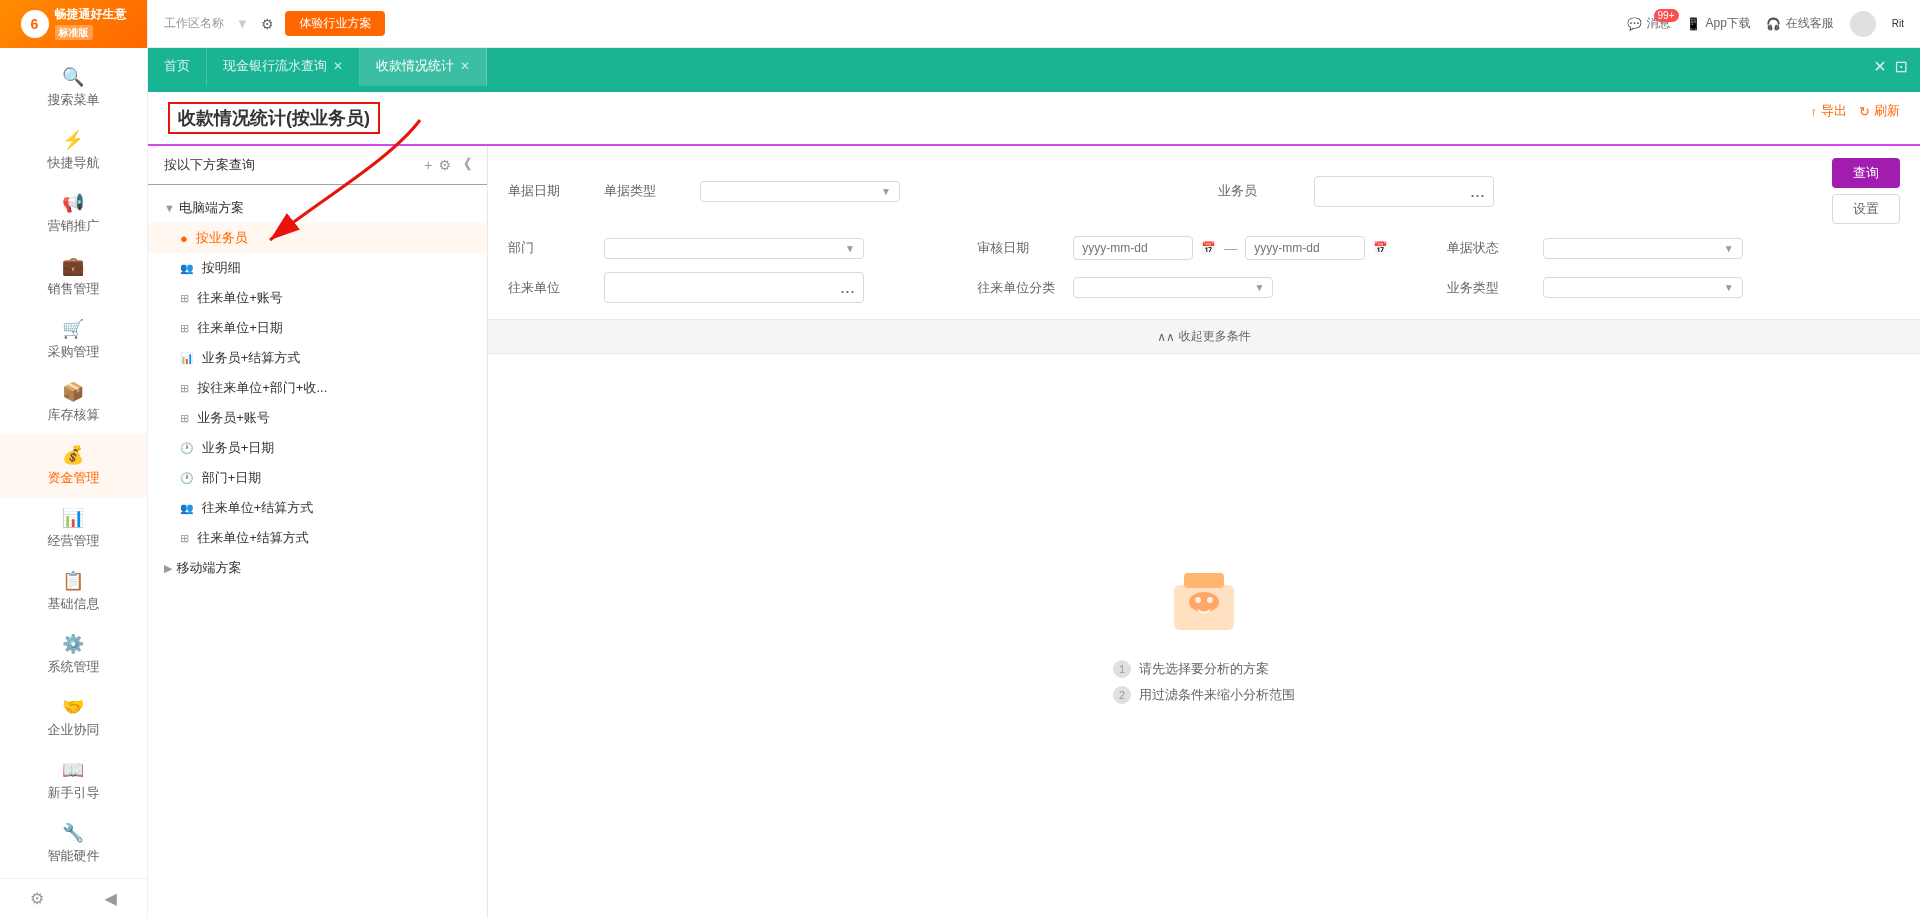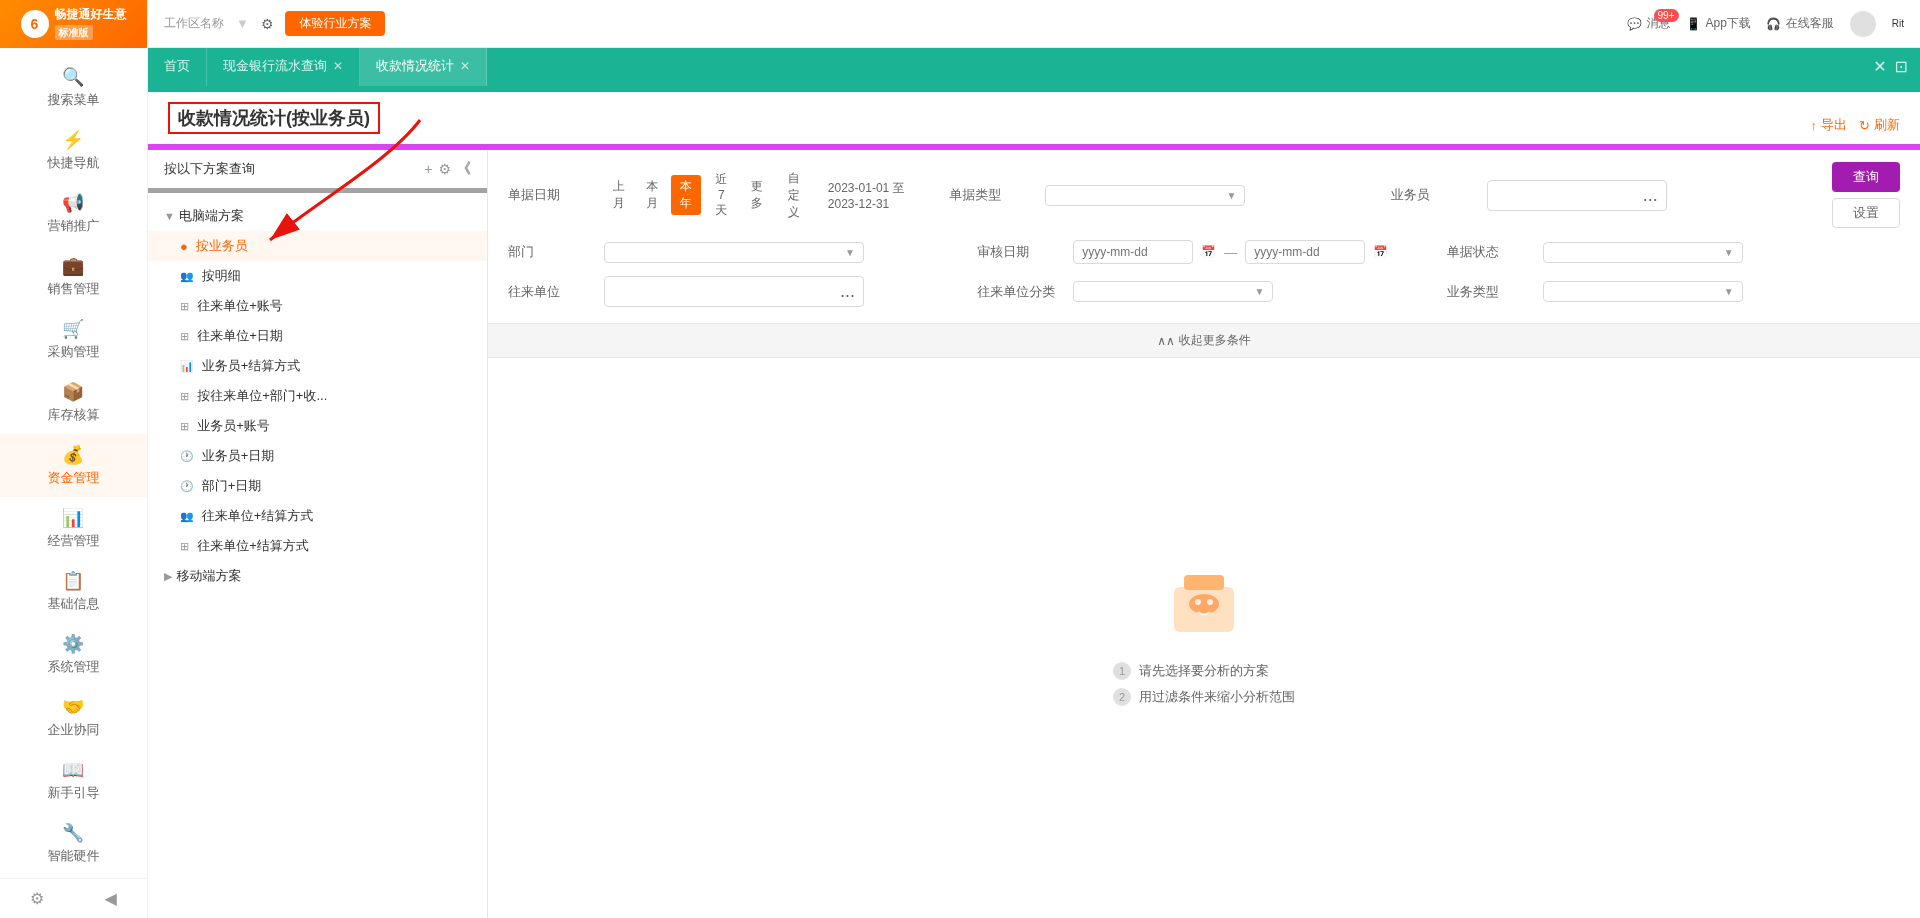--- a/index.html
+++ b/index.html
@@ -121,23 +121,23 @@
       overflow: hidden;
       display: flex;
       flex-direction: column;
     }
 
     
     .page-header {
       background: #fff;
       padding: 10px 20px;
       display: flex;
-      align-items: flex-end;
+      align-items: flex-start;
       justify-content: space-between;
-      border-bottom: 6px solid #d946ef;
+      border-bottom: 2px solid #d946ef;
     }
     .page-title {
       font-size: 18px;
       font-weight: bold;
       color: #333;
       border: 2px solid #e8140c;
       padding: 2px 8px;
     }
     .page-actions { display: flex; gap: 12px; align-items: center; }
     .btn-export, .btn-refresh {
@@ -158,21 +158,21 @@
       background: #fff;
       border-right: 1px solid #e8e8e8;
       display: flex;
       flex-direction: column;
       overflow-y: auto;
     }
     .panel-header {
       display: flex;
       align-items: flex-end;
       padding: 10px 16px;
-      border-bottom: 5px solid #a3a3a3;
+      border-bottom: 1px solid #a3a3a3;
     }
     .panel-header-title { font-size: 13px; color: #333; flex: 1; }
     .panel-header-actions { display: flex; gap: 6px; }
     .panel-icon-btn { background: none; border: none; cursor: pointer; color: #999; font-size: 14px; }
 
     .tree-section { padding: 8px 0; }
     .tree-group-title {
       display: flex; align-items: center; padding: 6px 16px; cursor: pointer; gap: 4px;
     }
     .tree-group-title .arrow { color: #999; font-size: 11px; }
@@ -537,31 +537,20 @@
           </div>
         </div>
       </div>
 
       <div class="right-panel">
 
         <div class="filter-area">
 
           <div class="filter-row">
             <span class="filter-label">单据日期</span>
-            <div class="filter-control">
-              <div class="date-tabs">
-                <button class="date-tab">上月</button>
-                <button class="date-tab">本月</button>
-                <button class="date-tab active">本年</button>
-                <button class="date-tab">近7天</button>
-                <button class="date-tab">更多</button>
-                <button class="date-tab">自定义</button>
-              </div>
-              <span class="date-range">2023-01-01 至 2023-12-31</span>
-            </div>
             <span class="filter-label">单据类型</span>
             <div class="filter-control">
               <div class="select-control">
                 <span></span>
                 <span class="chevron">▼</span>
               </div>
             </div>
             <span class="filter-label">业务员</span>
             <div class="filter-control">
               <div class="select-control" style="min-width:180px;">

